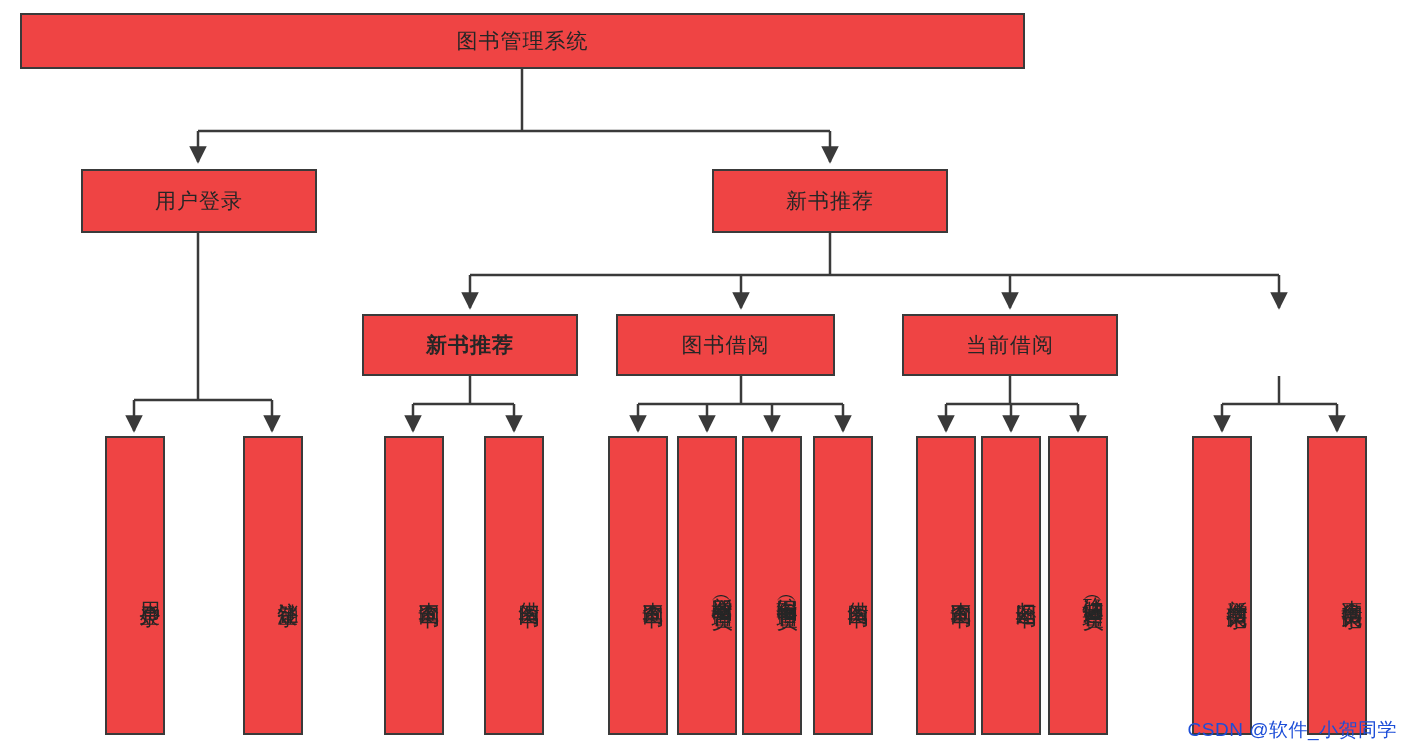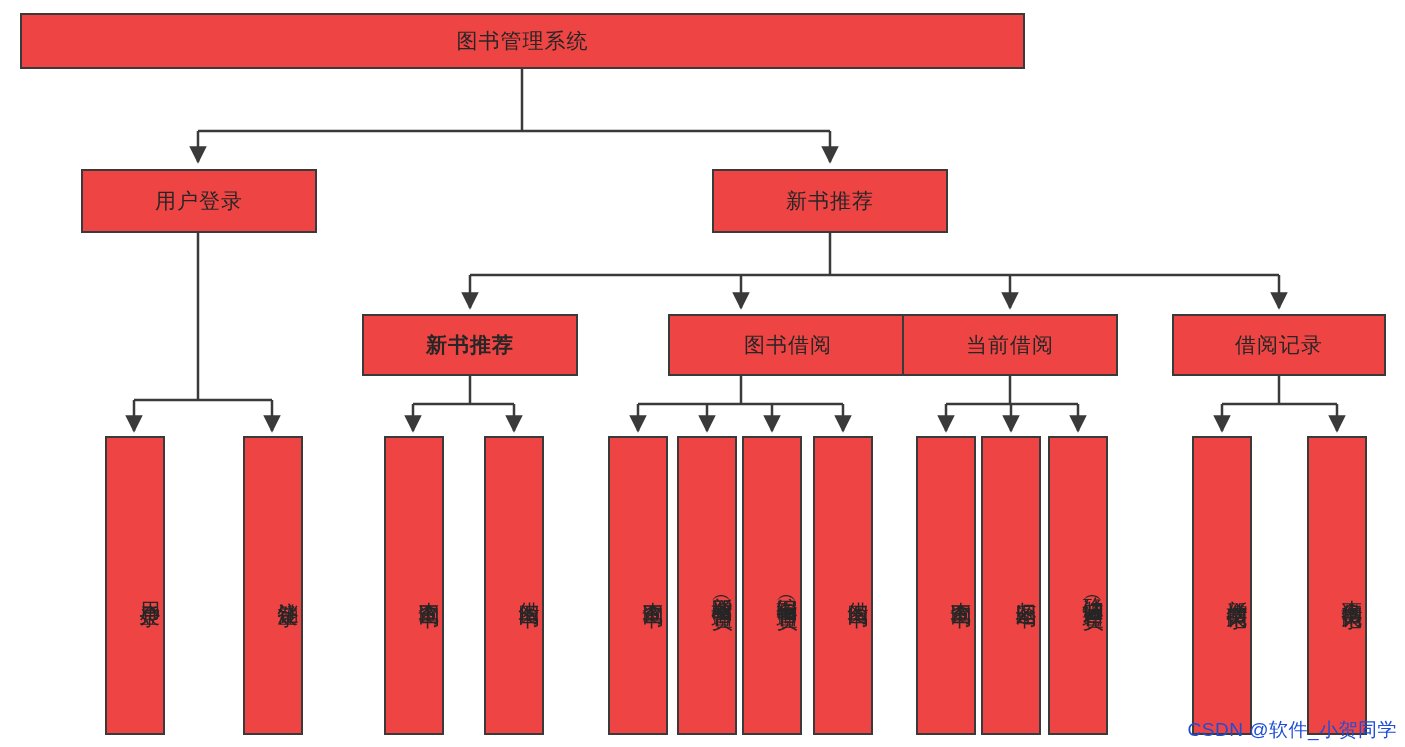--- a/index.html
+++ b/index.html
@@ -126,28 +126,25 @@
   <div class="node node-h" style="left:81px;top:169px;width:236px;height:64px;">
     <span>用户登录</span>
   </div>
   <div class="node node-h" style="left:712px;top:169px;width:236px;height:64px;">
     <span>新书推荐</span>
   </div>
 
   <div class="node node-h" style="left:362px;top:314px;width:216px;height:62px;font-weight:bold;">
     <span>新书推荐</span>
   </div>
-  <div class="node node-h" style="left:668px;top:314px;width:240px;height:62px;text-align:center;">
+  <div class="node node-h" style="left:616px;top:314px;width:219px;height:62px;text-align:center;">
     <span>图书借阅</span>
   </div>
   <div class="node node-h" style="left:902px;top:314px;width:216px;height:62px;">
     <span>当前借阅</span>
-  </div>
-  <div class="node node-h" style="left:1172px;top:314px;width:214px;height:62px;">
-    <span>借阅记录</span>
   </div>
 
   <div class="node node-v" style="left:105px;top:436px;width:60px;height:299px;">
     <span class="vtext">用户登录</span>
   </div>
   <div class="node node-v" style="left:243px;top:436px;width:60px;height:299px;">
     <span class="vtext">注销登录</span>
   </div>
 
   <div class="node node-v" style="left:384px;top:436px;width:60px;height:299px;">

